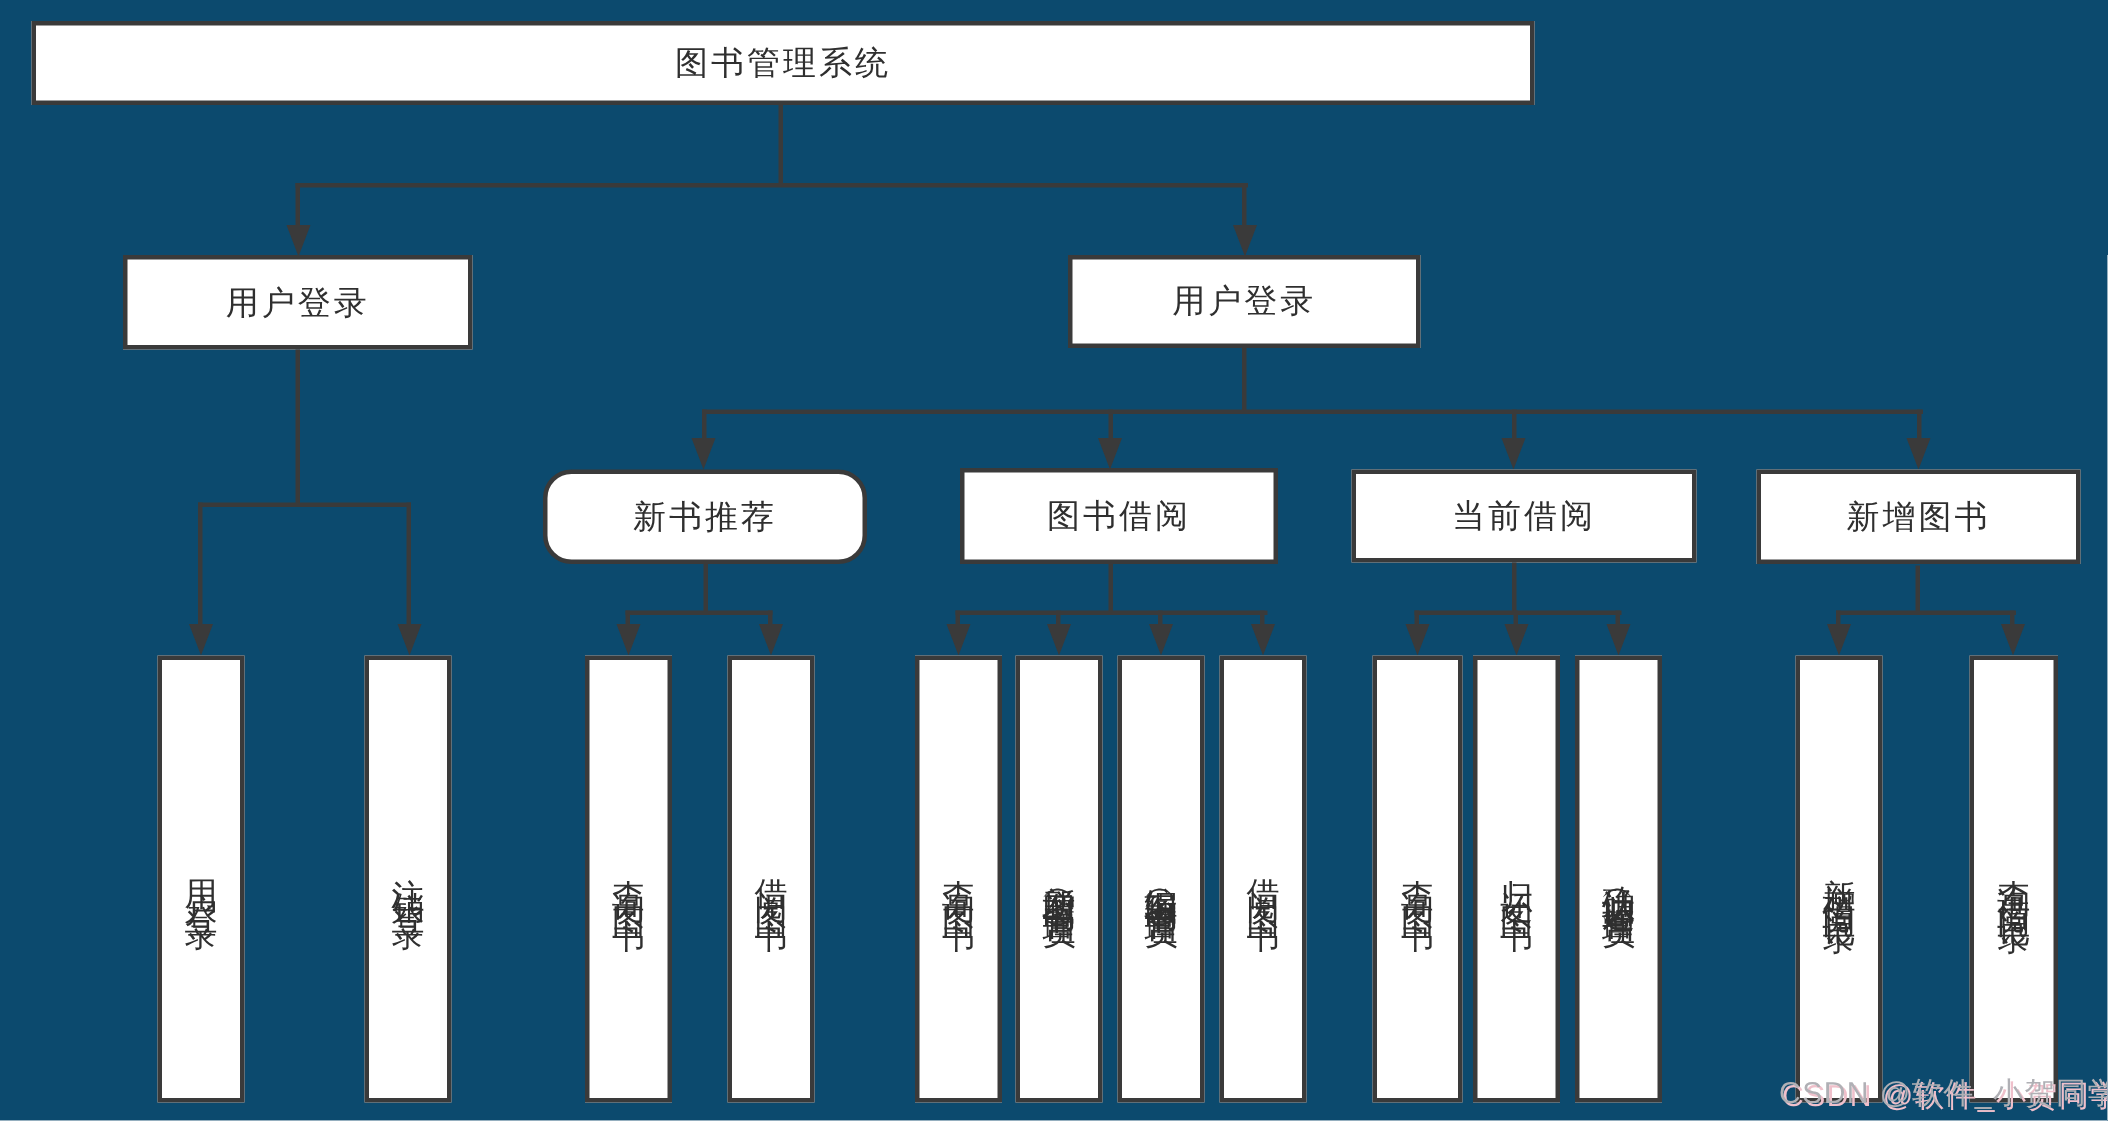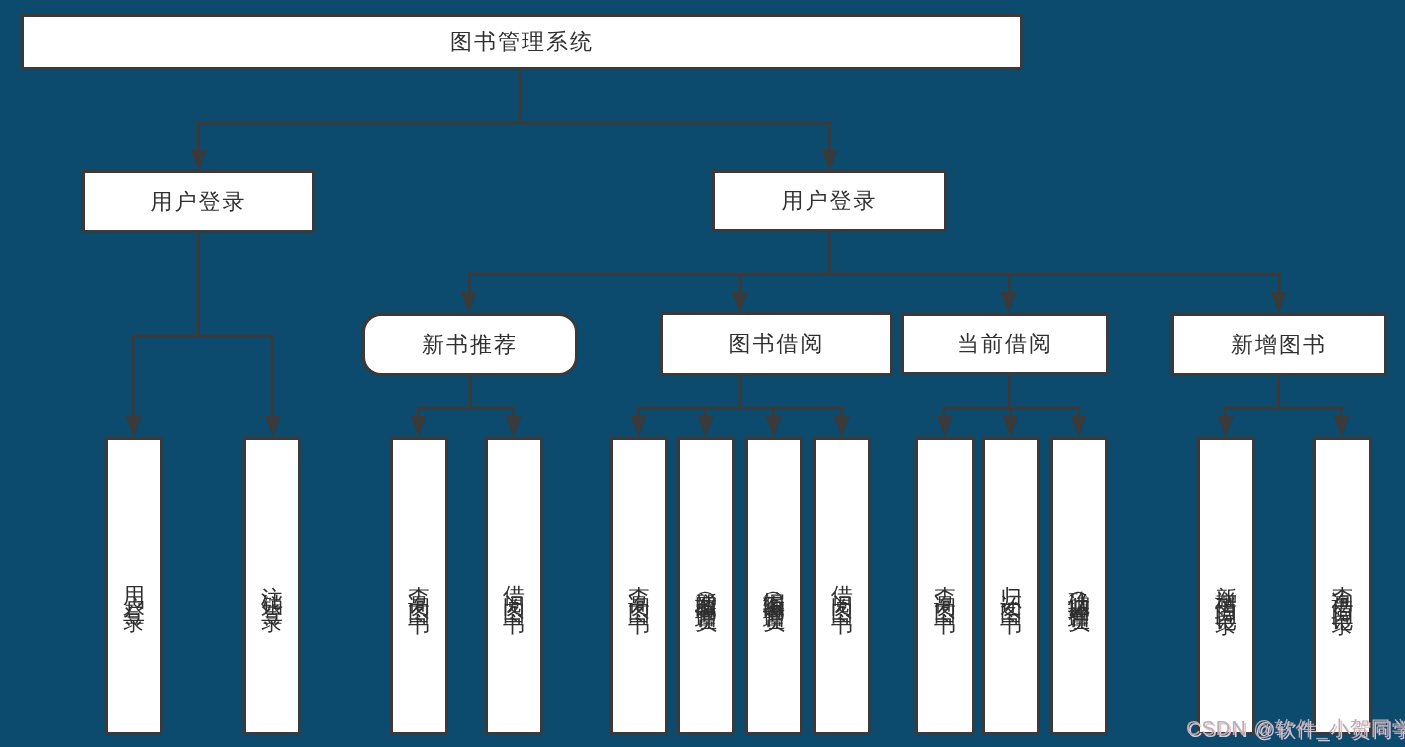--- a/index.html
+++ b/index.html
@@ -79,22 +79,22 @@
   <div class="vl" style="left:468px;top:273px;height:20px;"></div>
   <div class="arrow" style="left:461px;top:292px;"></div>
   <div class="vl" style="left:739px;top:273px;height:20px;"></div>
   <div class="arrow" style="left:732px;top:292px;"></div>
   <div class="vl" style="left:1008px;top:273px;height:20px;"></div>
   <div class="arrow" style="left:1001px;top:292px;"></div>
   <div class="vl" style="left:1278px;top:273px;height:20px;"></div>
   <div class="arrow" style="left:1271px;top:292px;"></div>
 
   <div class="box" style="left:362px;top:313px;width:216px;height:63px;border-radius:19px;">新书推荐</div>
-  <div class="box" style="left:660px;top:312px;width:233px;height:64px;">图书借阅</div>
-  <div class="box" style="left:901px;top:313px;width:208px;height:62px;">当前借阅</div>
+  <div class="box" style="left:640px;top:312px;width:212px;height:64px;">图书借阅</div>
+  <div class="box" style="left:901px;top:313px;width:230px;height:62px;">当前借阅</div>
   <div class="box" style="left:1171px;top:313px;width:216px;height:63px;">新增图书</div>
 
   <div class="vl" style="left:469px;top:376px;height:34px;"></div>
   <div class="hl" style="left:417px;top:407px;width:98px;"></div>
   <div class="vl" style="left:417px;top:407px;height:10px;"></div>
   <div class="arrow" style="left:411px;top:416px;"></div>
   <div class="vl" style="left:512px;top:407px;height:10px;"></div>
   <div class="arrow" style="left:506px;top:416px;"></div>
 
   <div class="vl" style="left:739px;top:376px;height:34px;"></div>

